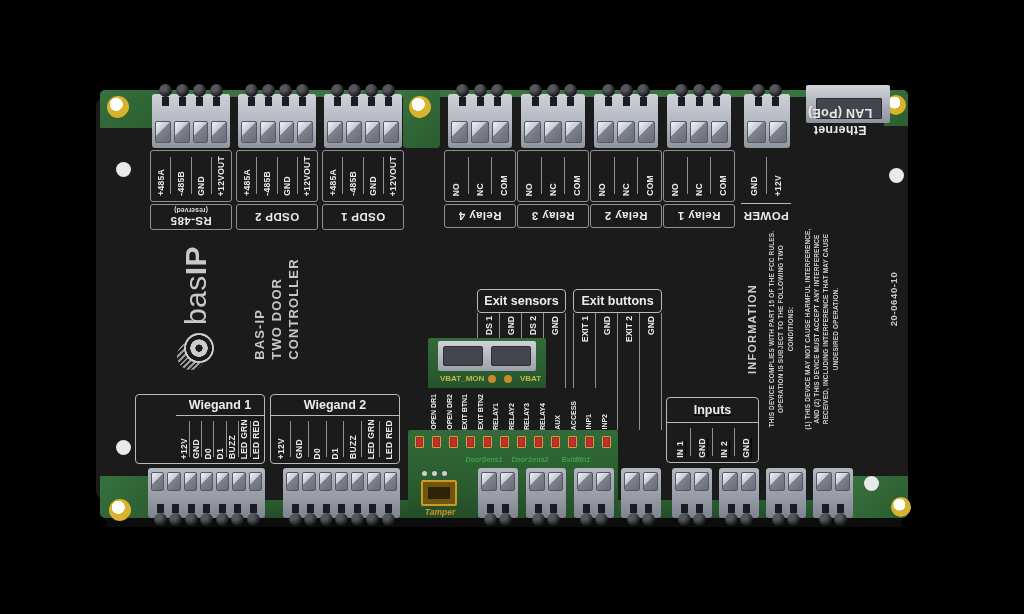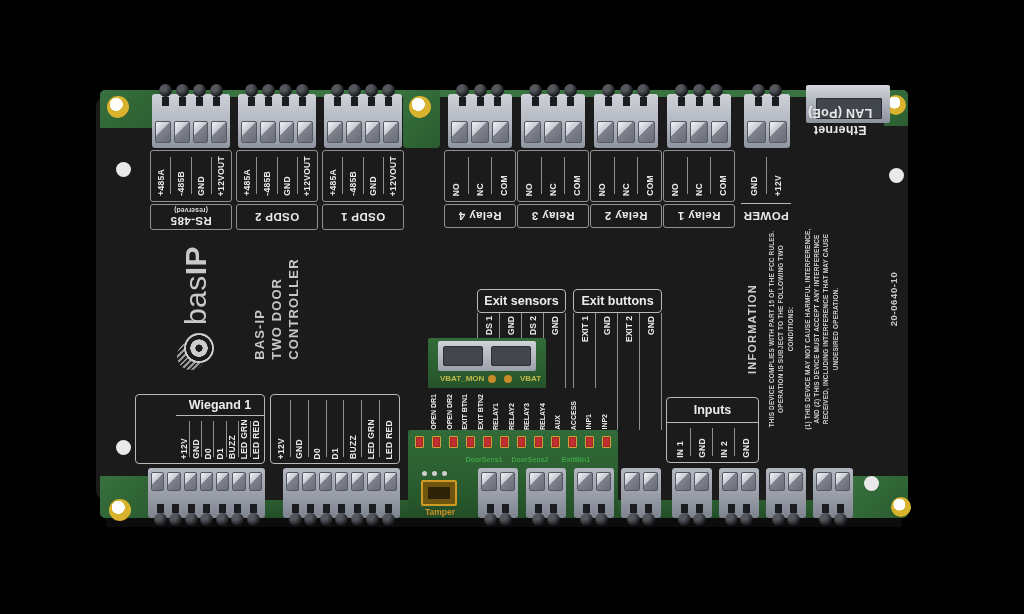--- a/index.html
+++ b/index.html
@@ -573,21 +573,21 @@
         <span class="v">ACCESS</span>
       </div>
     <div class="pr">
         <span class="v">INP1</span>
       </div>
     <div class="pr">
         <span class="v">INP2</span>
       </div>
   </div>
 
-  <div class="pcbwin" style="left:408px;top:430px;width:210px;height:88px;border-radius:2px;">
+  <div class="pcbwin" style="left:408px;top:430px;width:210px;height:88px;border-radius:2px;font-style:italic;">
     <div class="leds">
         <div class="led"></div>
         <div class="led"></div>
         <div class="led"></div>
         <div class="led"></div>
         <div class="led"></div>
         <div class="led"></div>
         <div class="led"></div>
         <div class="led"></div>
         <div class="led"></div>
@@ -637,20 +637,23 @@
       <div class="pin">
           <span class="v">LED GRN</span>
         </div>
         <div class="psep"></div>
       <div class="pin">
           <span class="v">LED RED</span>
         </div>
     </div>
   </div>
   <div class="botbox" style="left:270px;top:394px;width:130px;height:70px;">
+    <div class="bothead">
+        <span>Wiegand 2</span>
+      </div>
     <div class="botpins">
       <div class="pin">
           <span class="v">+12V</span>
         </div>
         <div class="psep"></div>
       <div class="pin">
           <span class="v">GND</span>
         </div>
         <div class="psep"></div>
       <div class="pin">
@@ -667,21 +670,21 @@
         <div class="psep"></div>
       <div class="pin">
           <span class="v">LED GRN</span>
         </div>
         <div class="psep"></div>
       <div class="pin">
           <span class="v">LED RED</span>
         </div>
     </div>
   </div>
-  <div class="botbox" style="left:666px;top:397px;width:93px;height:66px;">
+  <div class="botbox" style="left:666px;top:397px;width:93px;height:66px;text-decoration:underline;">
     <div class="bothead">
         <span>Inputs</span>
       </div>
     <div class="botpins">
       <div class="pin">
           <span class="v">IN 1</span>
         </div>
         <div class="psep"></div>
       <div class="pin">
           <span class="v">GND</span>

